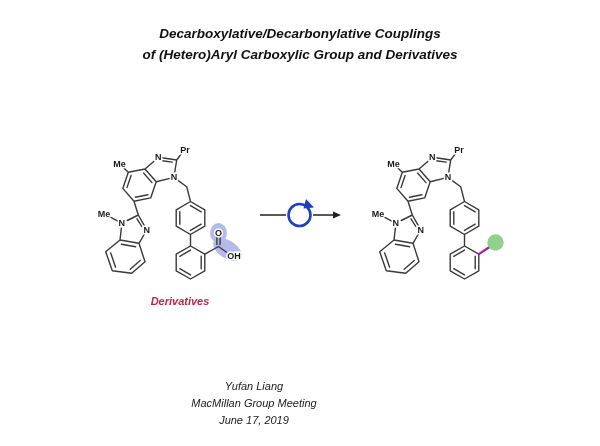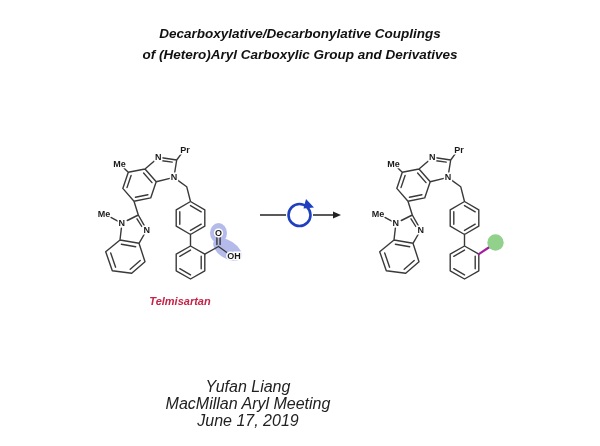--- a/index.html
+++ b/index.html
@@ -2,22 +2,22 @@
 <html><head>
 <meta charset="utf-8">
 <style>
   html,body{margin:0;padding:0;background:#fff;}
   #slide{position:relative;width:600px;height:446px;background:#ffffff;overflow:hidden;
          font-family:"Liberation Sans", sans-serif;}
   .title{position:absolute;top:23px;left:0;width:600px;text-align:center;
          font-size:13.5px;line-height:21px;font-weight:bold;font-style:italic;color:#111;}
   .caption{position:absolute;top:295px;left:130px;width:100px;text-align:center;
            font-size:11px;font-weight:bold;font-style:italic;color:#c42447;}
-  .footer{position:absolute;top:378px;left:0;width:496px;text-align:center;
-          font-size:16px;line-height:17px;font-style:italic;color:#222;}
+  .footer{position:absolute;top:378px;left:6px;width:496px;text-align:center;
+          font-size:11px;line-height:17px;font-style:italic;color:#222;}
   svg{position:absolute;overflow:visible;}
   .bond{stroke:#3a3a3a;stroke-width:1.4;fill:none;stroke-linecap:round;stroke-linejoin:round;}
   .atom{font:600 9px "Liberation Sans", sans-serif;fill:#1a1a1a;text-anchor:middle;
         paint-order:stroke;stroke:#ffffff;stroke-width:3px;}
   .arrowline{stroke:#222;stroke-width:1.5;fill:none;}
   .cycle{fill:none;stroke-width:2.6;}
 </style>
 </head>
 <body>
 
@@ -81,21 +81,21 @@
     <text class="atom" x="107" y="19.5">Pr</text>
     <text class="atom" x="80.3" y="27.3">N</text>
     <text class="atom" x="96" y="47.3">N</text>
     <text class="atom" x="26" y="83.5">Me</text>
     <text class="atom" x="43.7" y="93.3">N</text>
     <text class="atom" x="68.7" y="100">N</text>
     <text class="atom" x="140.5" y="102.5" fill="#cc2200">O</text>
     <text class="atom" x="156" y="125.8" fill="#cc2200">OH</text>
   </svg>
 
-  <div class="caption">Telmisartan</div>
+  <div class="caption">Derivatives</div>
 
   <svg style="left:255px;top:195px;" width="100" height="42" viewBox="0 0 100 42">
     <path class="arrowline" d="M5,20 L31,20"></path>
     <circle class="cycle" cx="44.5" cy="20" r="11" stroke="#1e40c0"></circle>
     <polygon points="51,4 59,12.5 48.5,13.5" fill="#1e40c0"></polygon>
     <path class="arrowline" d="M58,20 L79,20"></path>
     <polygon points="86,20 78,16.5 78,23.5" fill="#222"></polygon>
   </svg>
 
   <svg style="left:352px;top:133px;" width="200" height="160" viewBox="0 0 200 160">
@@ -141,17 +141,17 @@
     <text class="atom" x="107" y="19.5">Pr</text>
     <text class="atom" x="80.3" y="27.3">N</text>
     <text class="atom" x="96" y="47.3">N</text>
     <text class="atom" x="26" y="83.5">Me</text>
     <text class="atom" x="43.7" y="93.3">N</text>
     <text class="atom" x="68.7" y="100">N</text>
   </svg>
 
   <div class="footer">
     <div>Yufan Liang</div>
-    <div>MacMillan Aryl Meeting</div>
+    <div>MacMillan Group Meeting</div>
     <div>June 17, 2019</div>
   </div>
 
 </div>
 
 </body></html>

